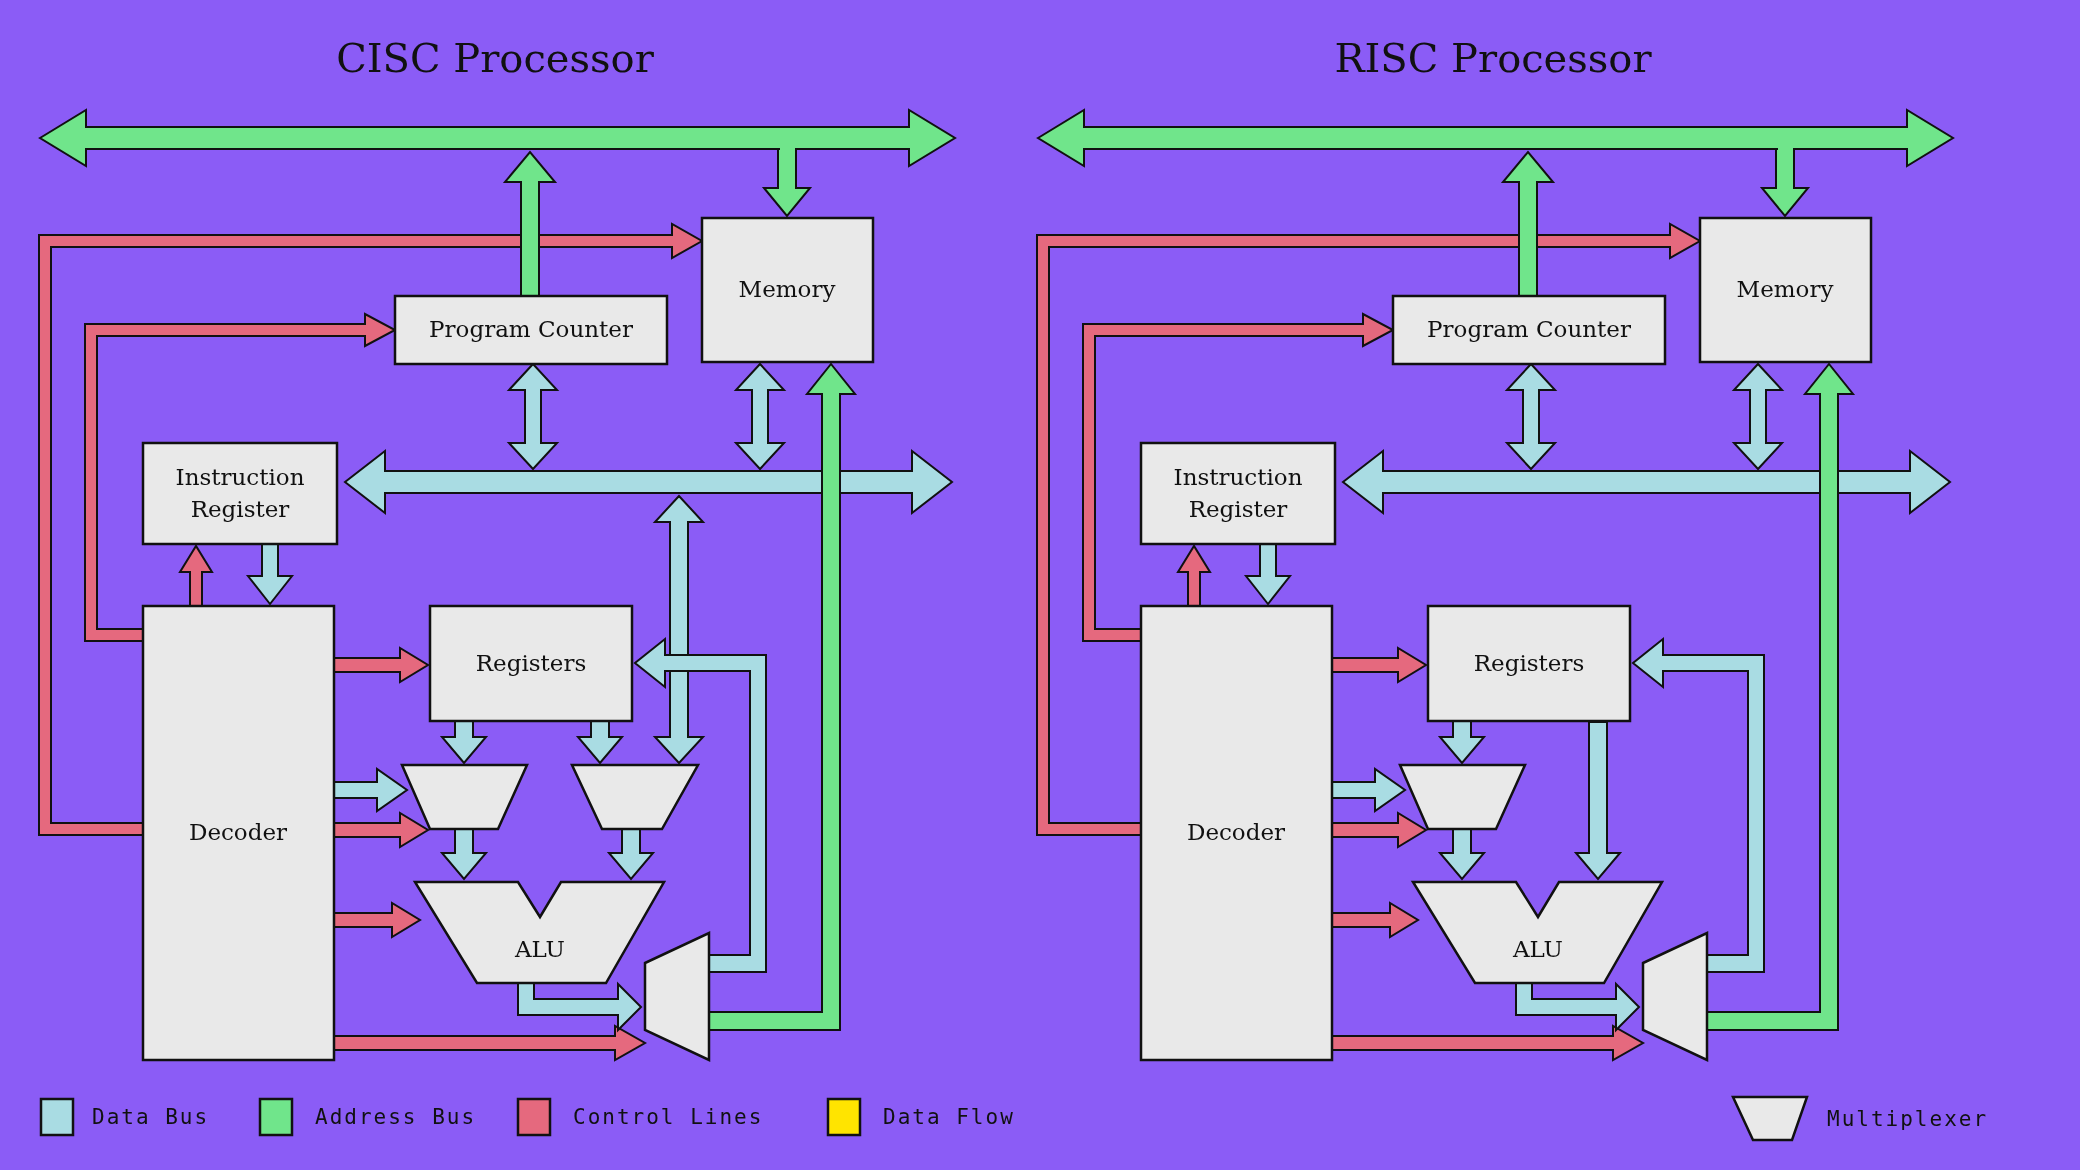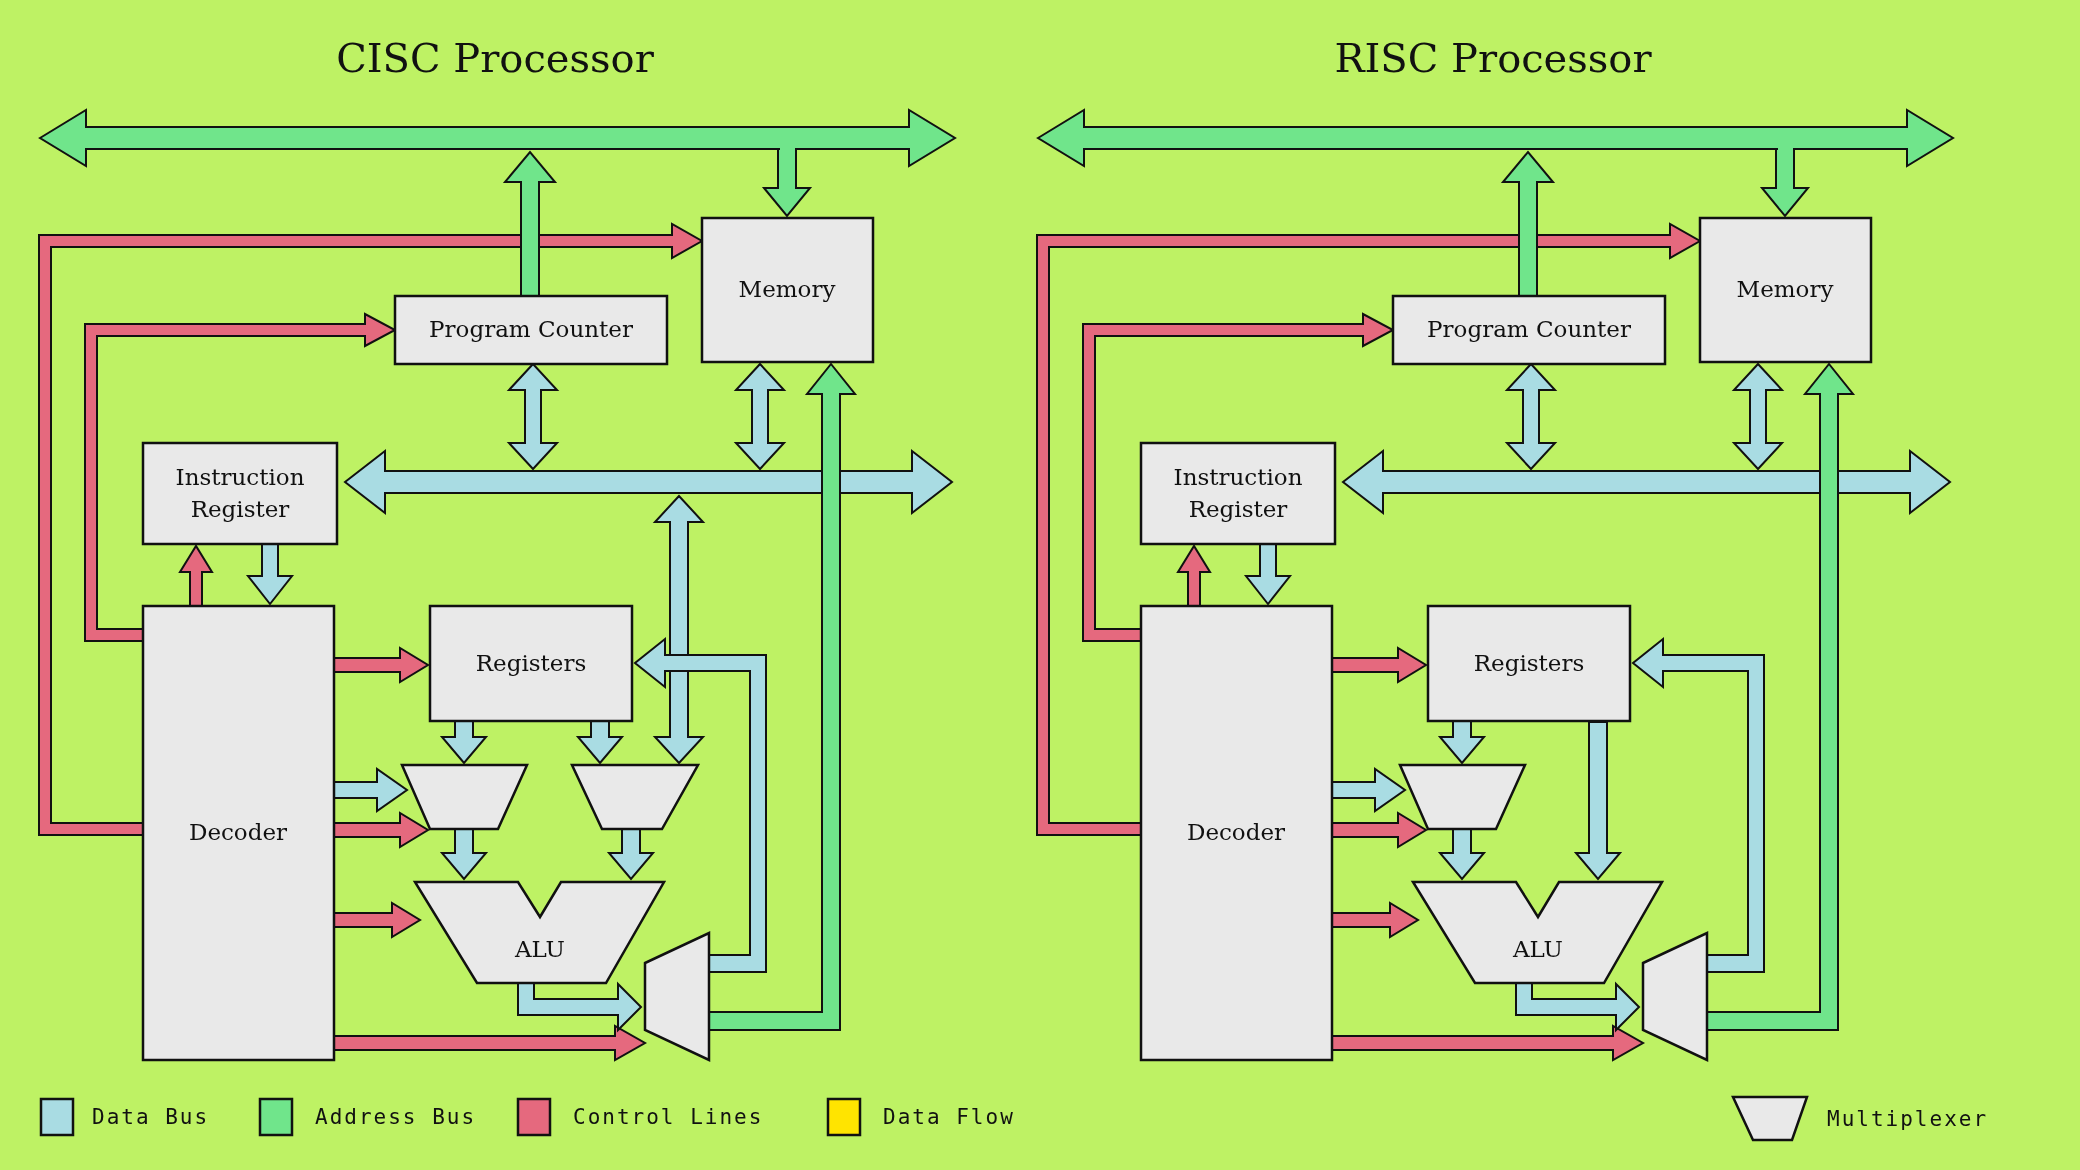--- a/index.html
+++ b/index.html
@@ -1,16 +1,16 @@
 <!DOCTYPE html>
 <html><head>
 <meta charset="utf-8">
 <style>
   html,body{margin:0;padding:0;background:#ffffff;}
-  .stage{width:2080px;height:1170px;position:relative;background:#bef264;overflow:hidden;}
+  .stage{width:2080px;height:1170px;position:relative;background:#8b5cf6;overflow:hidden;}
   svg{display:block;}
   .t-title{font-family:"DejaVu Serif",serif;font-size:40px;fill:#111;text-anchor:middle;dominant-baseline:middle;}
   .t-box{font-family:"DejaVu Serif",serif;font-size:23px;fill:#111;text-anchor:middle;dominant-baseline:middle;}
   .t-legend{font-family:"DejaVu Sans Mono",monospace;font-size:21px;letter-spacing:2px;fill:#111;text-anchor:start;dominant-baseline:middle;}
 </style>
 </head>
 <body>
 
 <div class="stage">
 <svg viewBox="0 0 2080 1170" width="2080" height="1170">

